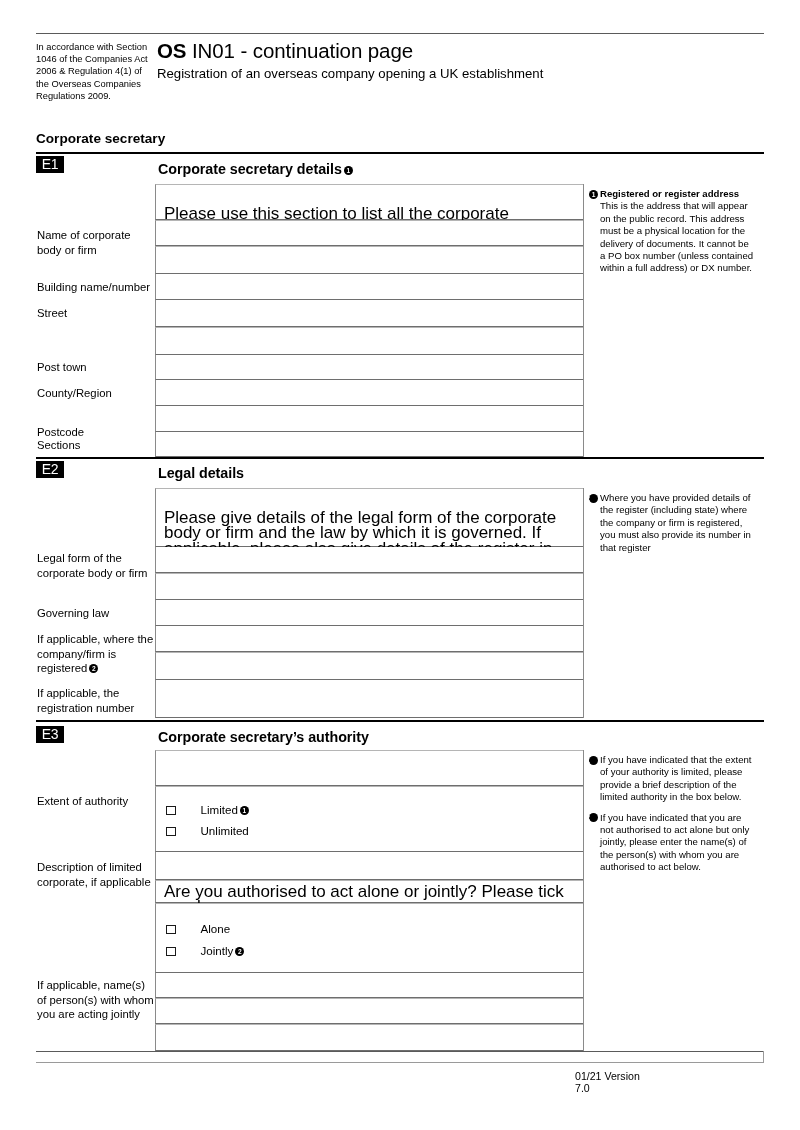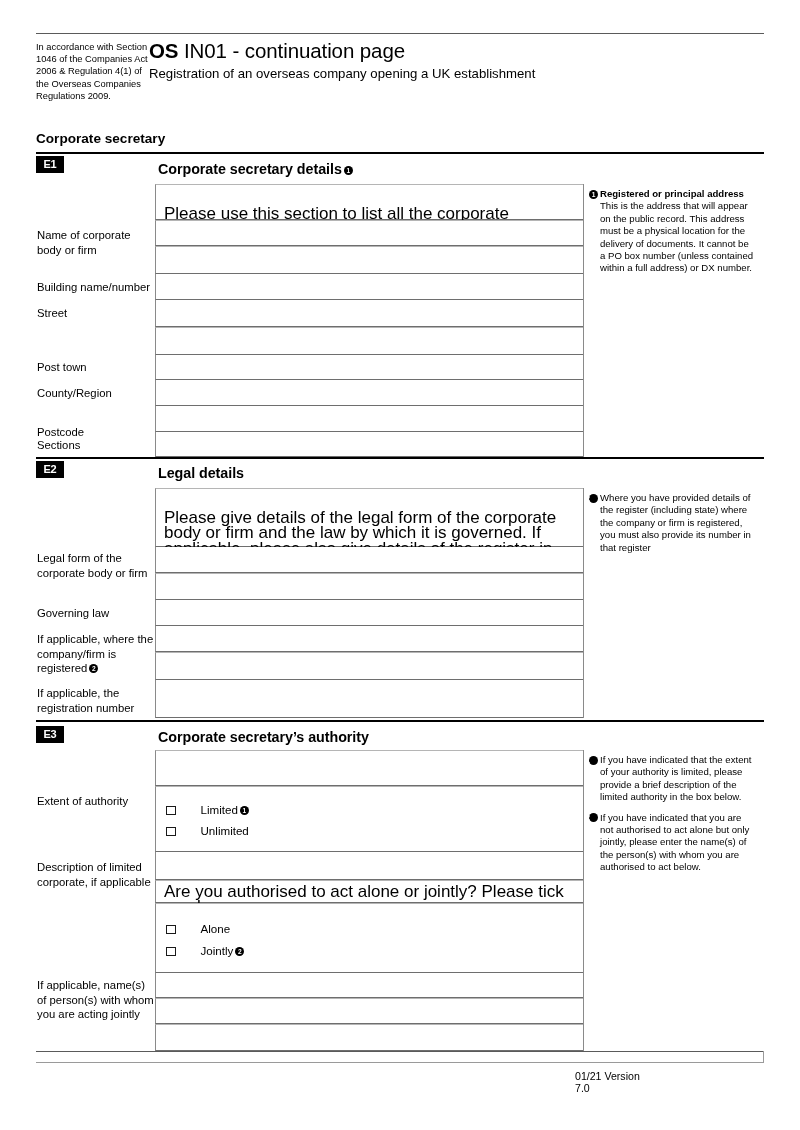--- a/index.html
+++ b/index.html
@@ -42,21 +42,21 @@
     position: absolute;
     left: 0;
     top: 0;
     width: 112px;
     font-size: 9.3px;
     line-height: 12.2px;
     color: #000;
   }
   .title-wrap {
     position: absolute;
-    left: 113px;
+    left: 121px;
     top: -3px;
     width: 600px;
   }
   .form-title {
     font-size: 20.5px;
     line-height: 25px;
     font-weight: 400;
     letter-spacing: -0.1px;
   }
   .form-title b {
@@ -87,22 +87,22 @@
   }
 
   
   .badge {
     position: absolute;
     left: 36px;
     width: 28px;
     height: 17px;
     background: #000000;
     color: #ffffff;
-    font-size: 11px;
-    font-weight: 700;
+    font-size: 14px;
+    font-weight: 400;
     line-height: 17px;
     text-align: center;
     letter-spacing: -0.2px;
   }
   .sec-title {
     position: absolute;
     left: 158px;
     font-size: 14.3px;
     font-weight: 700;
     letter-spacing: -0.05px;
@@ -302,21 +302,21 @@
       <div class="pc-cell" style="left: 128px;"></div>
       <div class="pc-cell" style="left: 153.6px;"></div>
       <div class="pc-cell" style="left: 179.2px;"></div>
     </div>
   <div class="fbox" style="left:155px; top:406px; width:428px; height:26px; border-top:none;"></div>
 
   <div class="lbl" style="top:438px;">Sections</div>
   <div class="fbox" style="left:155px; top:432px; width:428px; height:25px;"></div>
 
   <div class="guide" id="guide-e1" style="top:184px; height:273px;">
-      <div class="g-item"><span class="fn-lead">1</span><span class="g-head">Registered or principal address</span><div style="padding-left: 11px;">This is the address that will appear on the public record. This address must be a physical location for the delivery of documents. It cannot be a PO box number (unless contained within a full address) or DX number.</div></div>
+      <div class="g-item"><span class="fn-lead">1</span><span class="g-head">Registered or register address</span><div style="padding-left: 11px;">This is the address that will appear on the public record. This address must be a physical location for the delivery of documents. It cannot be a PO box number (unless contained within a full address) or DX number.</div></div>
     </div>
 
   <div class="rule-thick" style="top:457px;"></div>
   <div class="badge" style="top:461px;">E2</div>
   <div class="sec-title" style="top:465px;">Legal details</div>
 
   <div class="instr" style="left:155px; top:488px; width:428px; height:59px;">Please give details of the legal form of the corporate body or firm and the law by which it is governed. If applicable, please also give details of the register in which it is entered (including the state) and its registration number in that register.</div>
 
   <div class="lbl" style="top:551px;">Legal form of the corporate body or firm</div>
   <div class="fbox" style="left:155px; top:547px; width:428px; height:26px;"></div>

